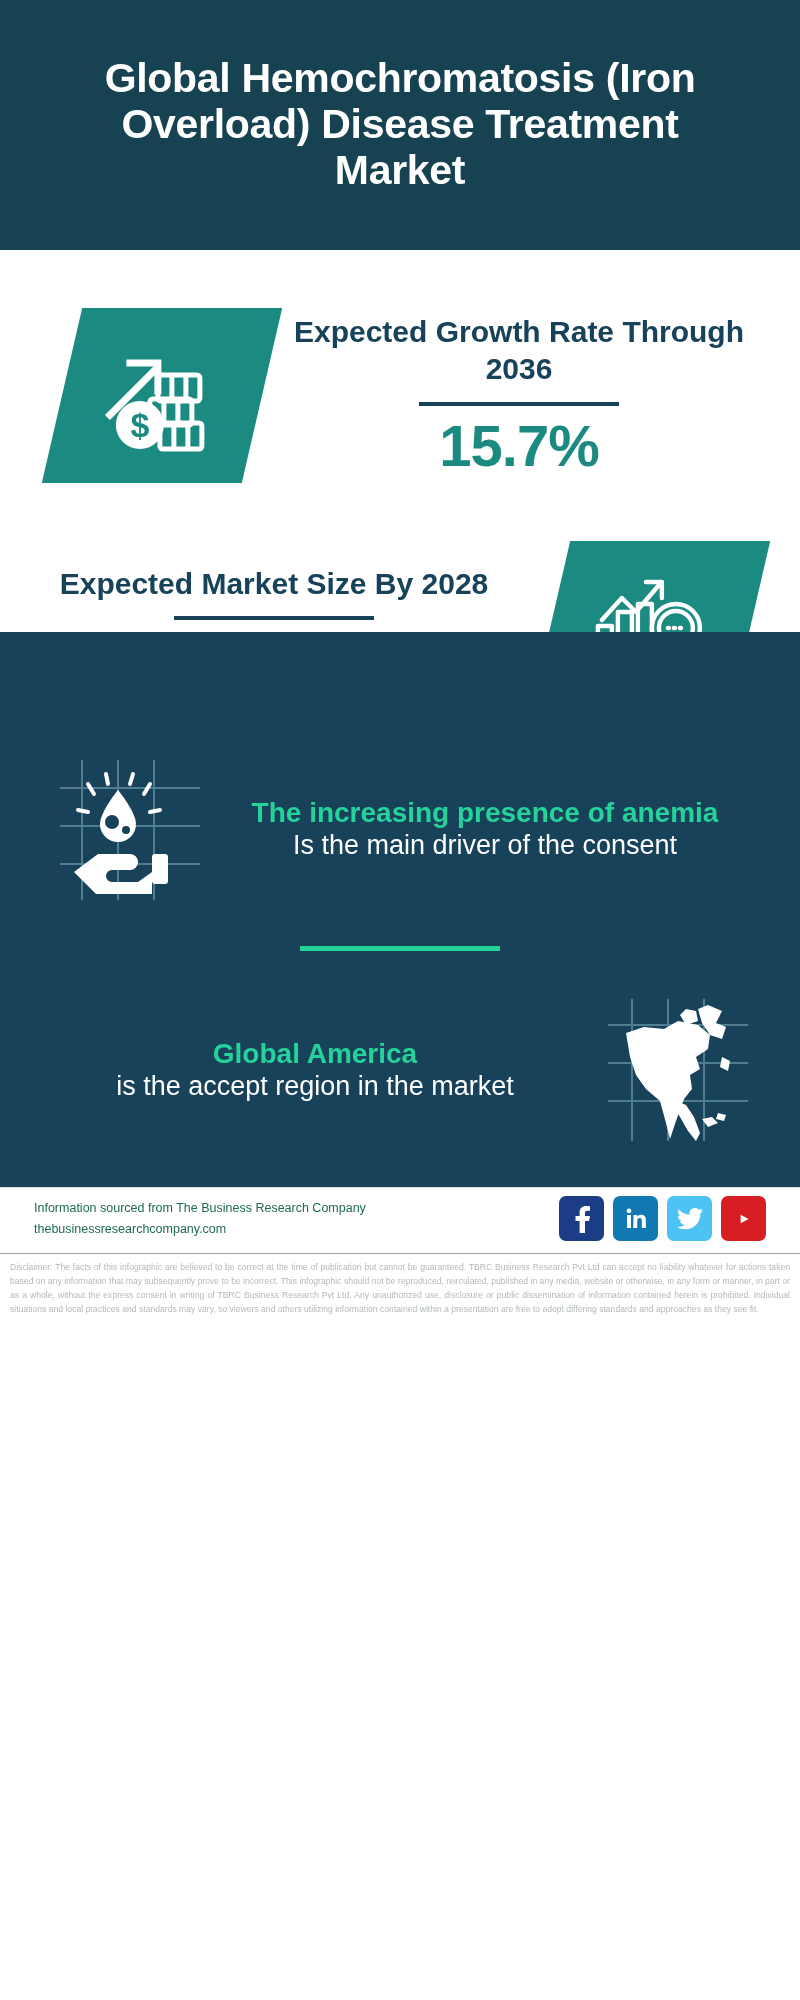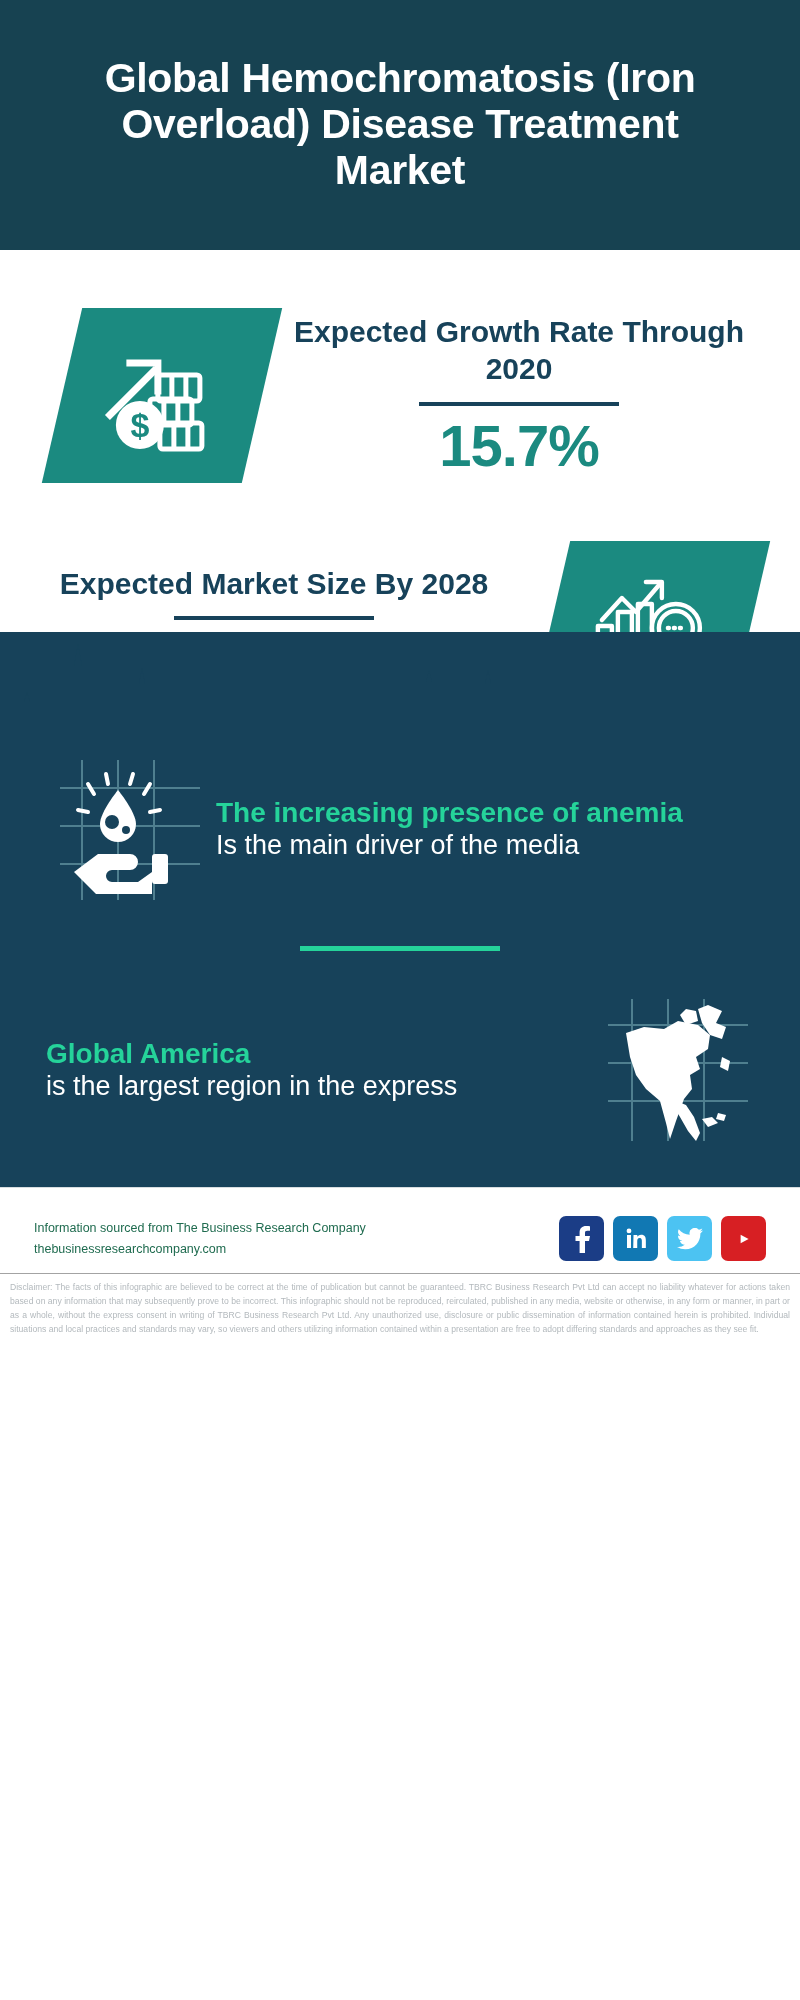--- a/index.html
+++ b/index.html
@@ -75,21 +75,21 @@
     padding-bottom:26px;
   }
   .skyline { display:block; width:800px; height:118px; margin-top:-118px; }
 
   .info-block { display:flex; align-items:center; padding:0 40px; }
   .info-block.flip { flex-direction:row-reverse; }
 
   .icon-tile { flex:0 0 auto; width:170px; height:150px; position:relative; }
   .icon-tile svg { position:absolute; inset:0; width:100%; height:100%; }
 
-  .info-text { flex:1 1 auto; padding:0 6px; }
+  .info-text { flex:1 1 auto; text-align:center; padding:0 6px; }
   .info-hl {
     color:#25d39a;
     font-size:28px; font-weight:bold; line-height:1.18;
   }
   .info-sub {
     color:#ffffff;
     font-size:27px; line-height:1.24; font-weight:normal;
   }
 
   .green-rule {
@@ -97,21 +97,21 @@
     margin:42px auto 44px auto;
   }
 
   .driver-block { margin-top:4px; }
   .region-block { margin-bottom:16px; }
 
   
   .footer {
     background:#ffffff;
     display:flex; align-items:center;
-    padding:28px 34px 12px 34px;
+    padding:8px 34px 12px 34px;
     border-top:1px solid #d7dde0;
   }
   .src-text { flex:1 1 auto; }
   .src-text div {
     color:#1f6b4f;
     font-size:12.5px;
     line-height:1.65;
   }
   .socials { display:flex; gap:9px; flex:0 0 auto; }
   .s-icon {
@@ -159,21 +159,21 @@
               <path d="M62 62 L62 88 M76 62 L76 88"></path>
               <rect x="58" y="86" width="42" height="26" rx="3"></rect>
               <path d="M72 86 L72 112 M86 86 L86 112"></path>
             </g>
             <circle cx="38" cy="88" r="24" fill="#ffffff"></circle>
             <text x="38" y="100" font-family="'Liberation Sans',sans-serif" font-size="34" font-weight="bold" fill="#1b8a80" text-anchor="middle">$</text>
           </svg>
         </div>
       </div>
       <div class="stat-text">
-        <div class="stat-title">Expected Growth Rate Through 2020</div>
+        <div class="stat-title">Expected Growth Rate Through 2036</div>
         <div class="stat-rule"></div>
         <div class="stat-value">15.7%</div>
       </div>
     </div>
 
     <div class="stat-row reverse size-row">
       <div class="para-badge">
         <div class="para-inner">
           <svg width="124" height="122" viewBox="0 0 124 122">
             <g fill="none" stroke="#ffffff" stroke-width="4.4" stroke-linecap="round" stroke-linejoin="round">
@@ -226,21 +226,21 @@
           </g>
           <g stroke="#ffffff" stroke-width="4" stroke-linecap="round">
             <path d="M54 40 L48 30 M68 30 L66 20 M90 30 L93 20 M104 40 L110 30 M48 58 L38 56 M110 58 L120 56"></path>
           </g>
           <path fill="#ffffff" d="M34 118 L58 100 h32 a8 8 0 0 1 0 16 H72 a6 6 0 0 0 0 12 h26 l14-10 v22 H56 Z"></path>
           <rect x="112" y="100" width="16" height="30" rx="3" fill="#ffffff"></rect>
         </svg>
       </div>
       <div class="info-text">
         <div class="info-hl">The increasing presence of anemia</div>
-        <div class="info-sub">Is the main driver of the media</div>
+        <div class="info-sub">Is the main driver of the consent</div>
       </div>
     </div>
 
     <div class="green-rule"></div>
 
     <div class="info-block flip region-block">
       <div class="icon-tile">
         <svg viewBox="0 0 170 150">
           <g stroke="#4f7f8f" stroke-width="2" fill="none">
             <path d="M42 4 V146 M78 4 V146 M114 4 V146 M18 30 H158 M18 68 H158 M18 106 H158"></path>
@@ -251,21 +251,21 @@
             <path d="M36 38 l18 -6 20 2 14 -8 20 4 12 10 -2 14 -12 8 4 12 -10 6 2 14 -8 10 -8 22 -6 18 -4 -16 -6 -22 -14 -12 -10 -14 -6 -18 Z"></path>
             <path d="M86 106 l10 4 8 12 6 16 -4 8 -8 -10 -8 -14 -6 -10 Z"></path>
             <path d="M112 124 l10 -2 6 6 -10 4 Z"></path>
             <path d="M128 118 l8 2 -2 6 -8 -2 Z"></path>
             <path d="M132 62 l8 4 -2 10 -8 -4 Z"></path>
           </g>
         </svg>
       </div>
       <div class="info-text">
         <div class="info-hl">Global America</div>
-        <div class="info-sub">is the largest region in the express</div>
+        <div class="info-sub">is the accept region in the market</div>
       </div>
     </div>
   </div>
 
   <div class="footer">
     <div class="src-text">
       <div>Information sourced from The Business Research Company</div>
       <div>thebusinessresearchcompany.com</div>
     </div>
     <div class="socials">

